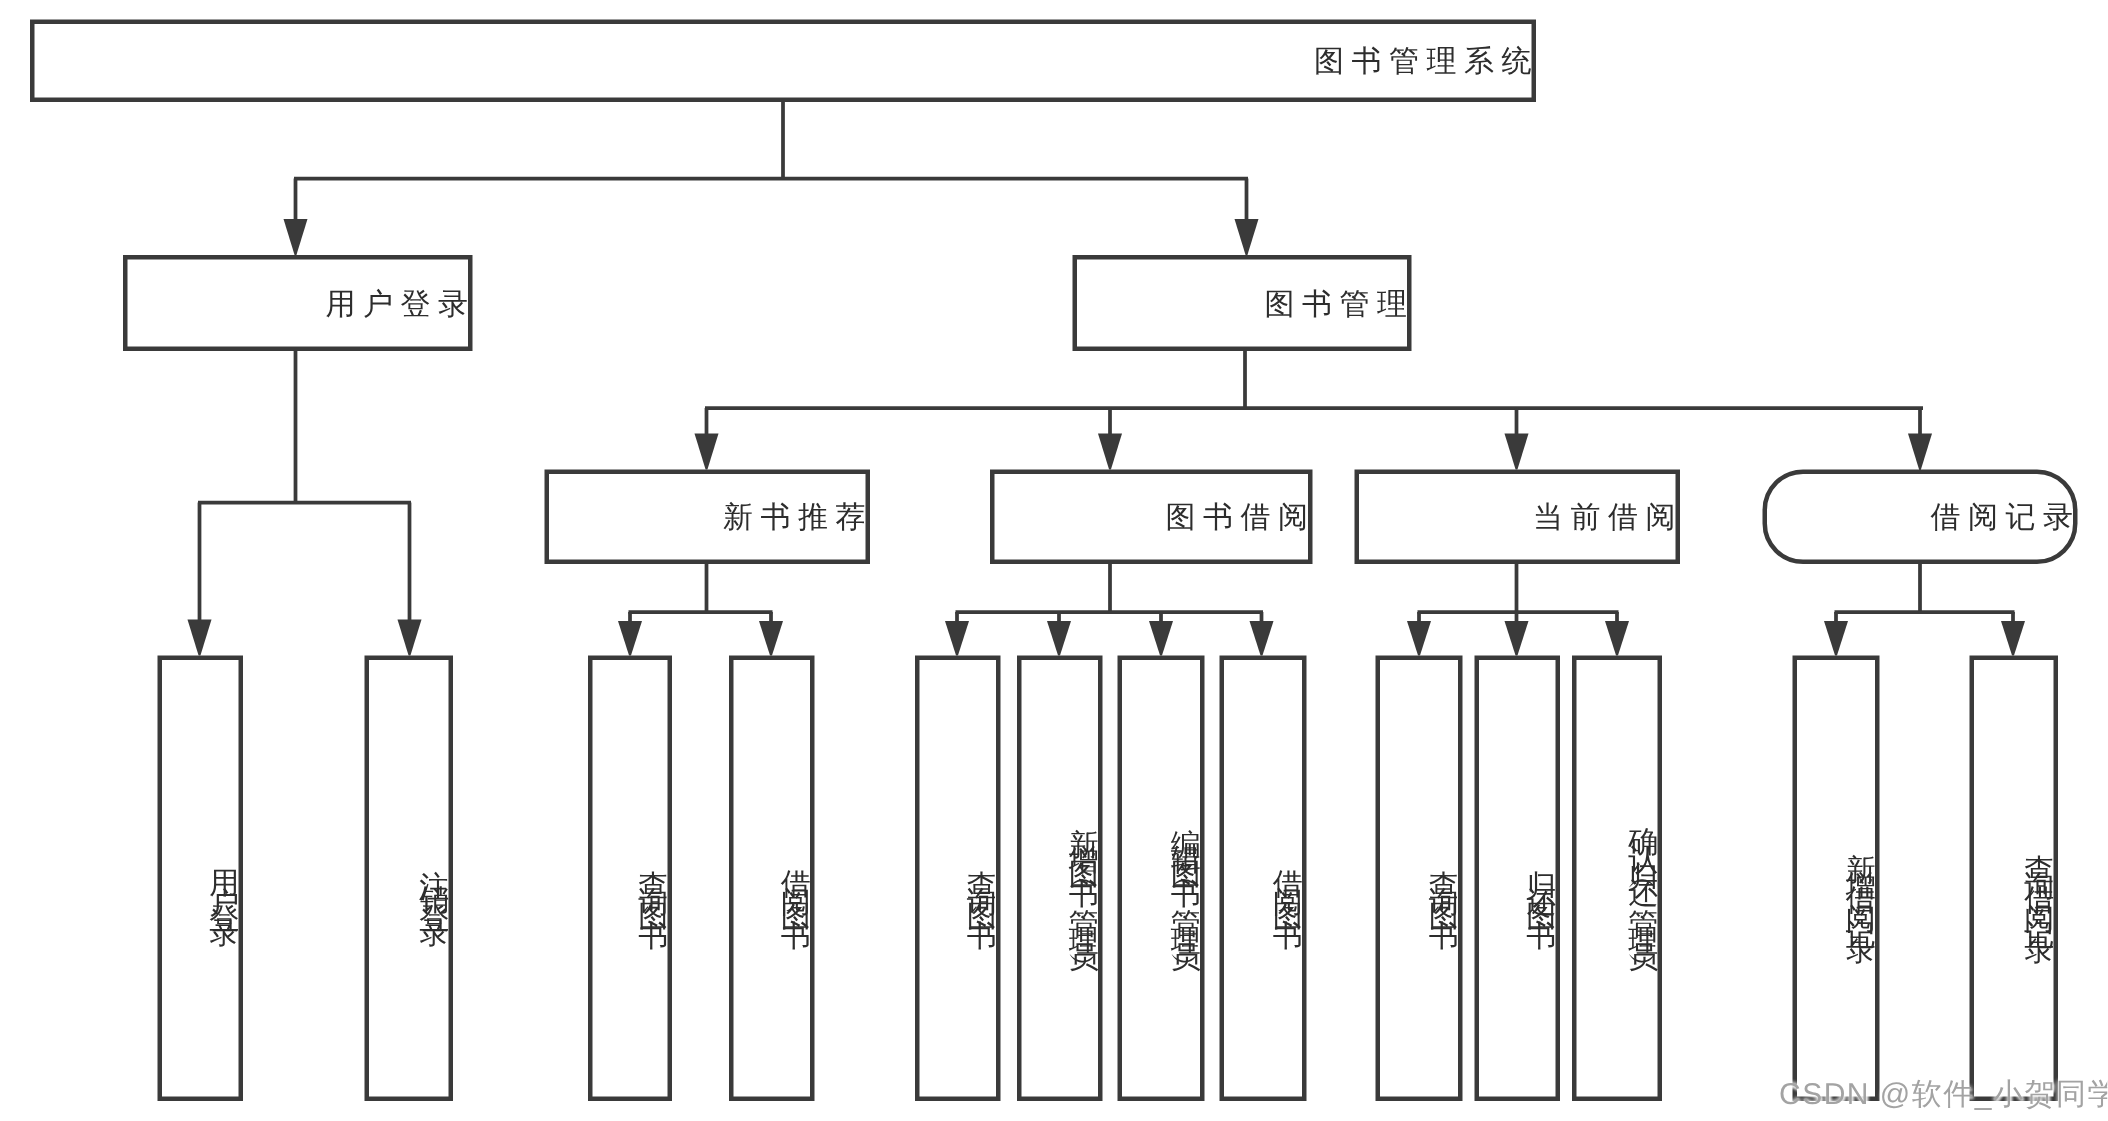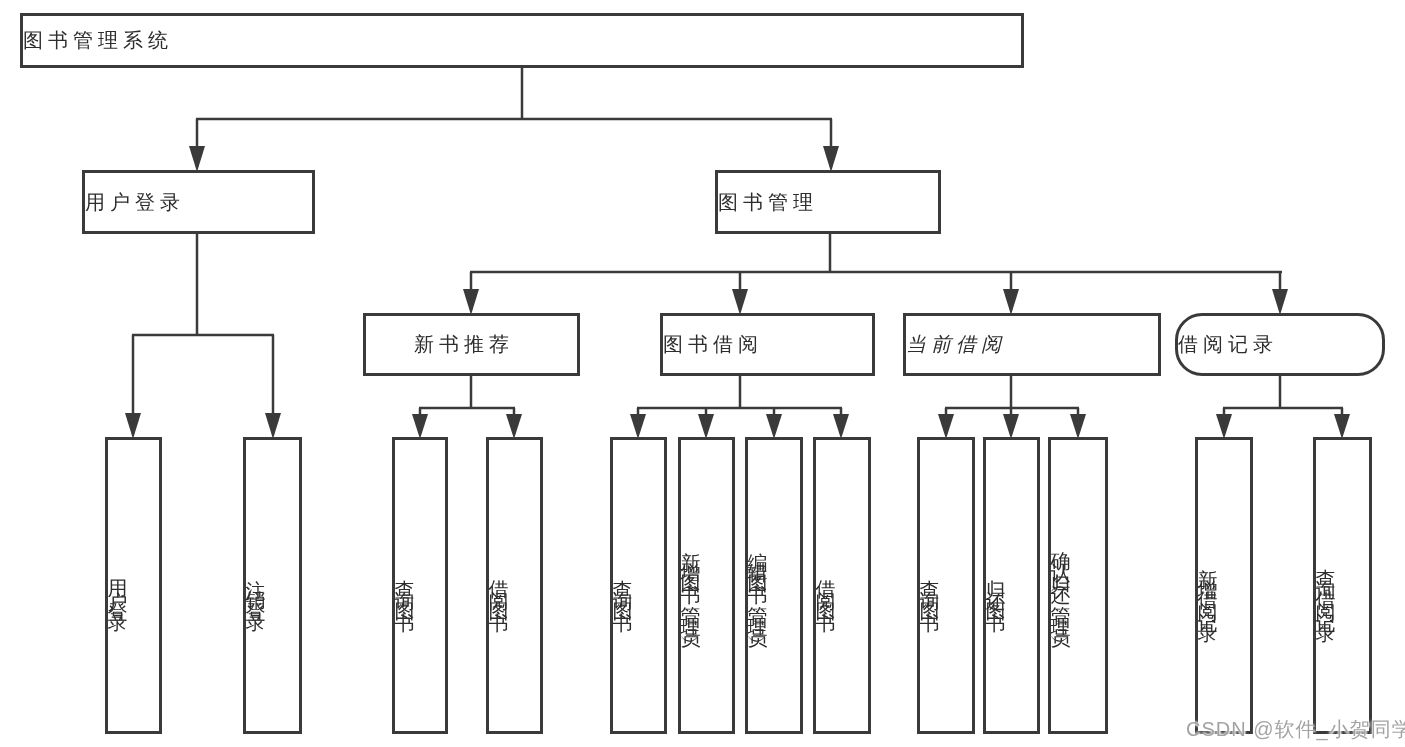--- a/index.html
+++ b/index.html
@@ -12,39 +12,39 @@
     position:relative;
     width:1405px;height:747px;
     background:#ffffff;
     font-family:"Liberation Sans","DejaVu Sans",sans-serif;
     overflow:hidden;
   }
   #connectors{position:absolute;left:0;top:0;z-index:0;}
   .box{
     position:absolute;box-sizing:border-box;
     background:#fff;border:3px solid var(--ink);
-    display:flex;align-items:center;justify-content:flex-start;
+    display:flex;align-items:center;justify-content:flex-end;
     color:var(--text);z-index:1;
   }
   .hbox span{font-size:20px;letter-spacing:5px;margin-right:-5px;white-space:nowrap;}
   .leaf{top:437px;height:297px;}
   .leaf span{
     writing-mode:vertical-rl;text-orientation:mixed;
     font-size:20px;letter-spacing:11px;line-height:1;
     white-space:nowrap;
   }
   
   #n-root{left:20px;top:13px;width:1004px;height:55px;}
   
   #n-login{left:82px;top:170px;width:233px;height:64px;}
   #n-mgmt{left:715px;top:170px;width:226px;height:64px;}
   
   #n-recommend{left:363px;top:313px;width:217px;height:63px;padding-left:48px;}
   #n-borrow{left:660px;top:313px;width:215px;height:63px;}
-  #n-current{left:903px;top:313px;width:258px;height:63px;font-style:italic;}
+  #n-current{left:903px;top:313px;width:217px;height:63px;}
   #n-records{left:1175px;top:313px;width:210px;height:63px;border-radius:27px;}
   
   #lf-login-0{left:105px;width:57px;}
   #lf-login-1{left:243px;width:59px;}
   #lf-rec-0{left:392px;width:56px;}
   #lf-rec-1{left:486px;width:57px;}
   #lf-bor-0{left:610px;width:57px;}
   #lf-bor-1{left:678px;width:57px;}
   #lf-bor-2{left:745px;width:58px;}
   #lf-bor-3{left:813px;width:58px;}

